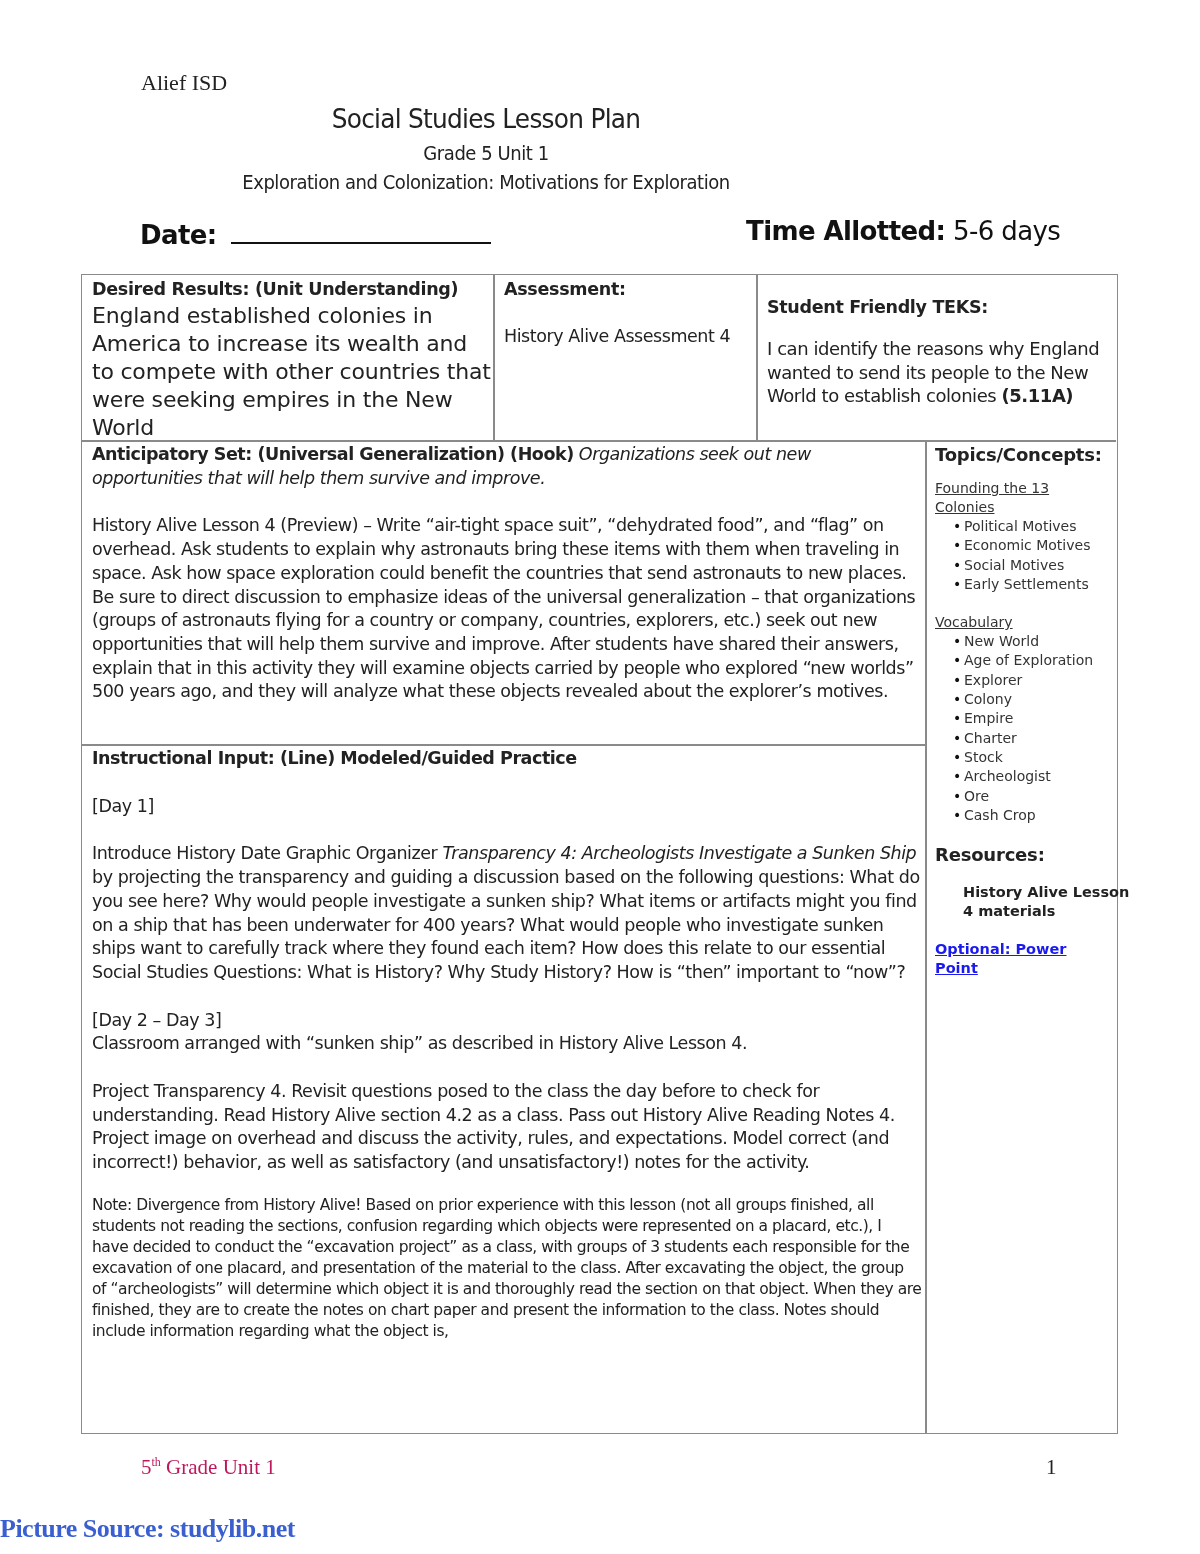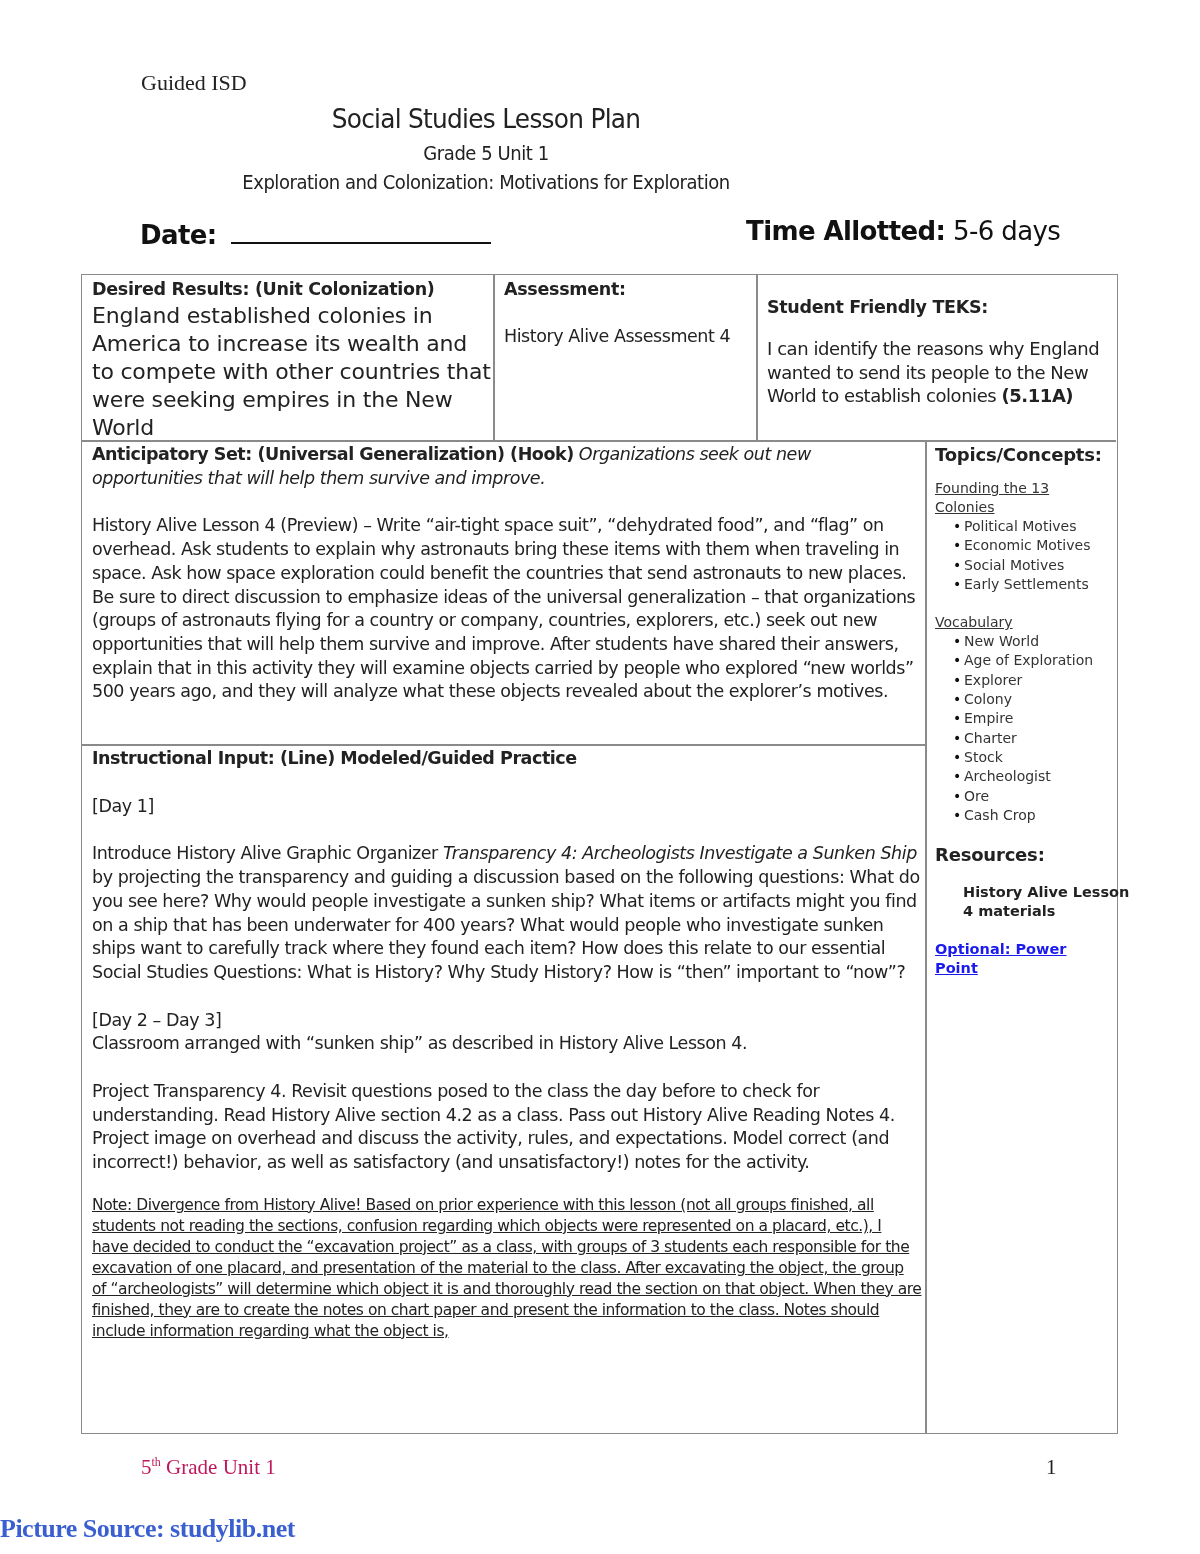--- a/index.html
+++ b/index.html
@@ -109,21 +109,20 @@
     }
     .big {
       font-size: 22px;
       line-height: 28px;
       letter-spacing: -0.2px;
     }
     .small-note {
       font-size: 15.5px;
       line-height: 21px;
       letter-spacing: -0.45px;
-      text-decoration: underline;
     }
     .side-hdr {
       font-weight: bold;
       font-size: 18px;
       letter-spacing: -0.2px;
     }
     .side-sub {
       font-size: 14px;
       text-decoration: underline;
       line-height: 19px;
@@ -191,21 +190,21 @@
       font-weight: bold;
       color: #3a5fd0;
       letter-spacing: -0.5px;
     }
     .para { margin: 0; }
     .gap { height: 24px; }
   </style>
 </head>
 <body>
 
-<div class="org">Guided ISD</div>
+<div class="org">Alief ISD</div>
 
 <div class="title-block">
   <div class="title">Social Studies Lesson Plan</div>
   <div class="subtitle">Grade 5 Unit 1</div>
   <div class="topic">Exploration and Colonization: Motivations for Exploration</div>
 </div>
 
 <div class="date-row">
   <span>Date:</span><span class="date-line"></span>
 </div>
@@ -217,21 +216,21 @@
 
 <div class="table-outer">
 
   <div class="vline" style="left:411px; top:0; height:165px;"></div>
   <div class="vline" style="left:674px; top:0; height:165px;"></div>
   <div class="hline" style="left:0; top:165px; width:1034px;"></div>
   <div class="vline" style="left:843px; top:165px; height:993px;"></div>
   <div class="hline" style="left:0; top:469px; width:843px;"></div>
 
   <div class="cell" style="left:10px; top:2px; width:400px;">
-    <div class="hdr">Desired Results: (Unit Colonization)</div>
+    <div class="hdr">Desired Results: (Unit Understanding)</div>
     <div class="big" style="margin-top:1px;">England established colonies in America to increase its wealth and to compete with other countries that were seeking empires in the New World</div>
   </div>
 
   <div class="cell" style="left:422px; top:2px; width:250px;">
     <div class="hdr">Assessment:</div>
     <div class="condensed" style="margin-top:24px;">History Alive Assessment 4</div>
   </div>
 
   <div class="cell" style="left:685px; top:20px; width:345px;">
     <div class="hdr">Student Friendly TEKS:</div>
@@ -249,21 +248,21 @@
     <div class="gap"></div>
     <p class="para condensed">History Alive Lesson 4 (Preview) – Write “air-tight space suit”, “dehydrated food”, and “flag” on overhead.  Ask students to explain why astronauts bring these items with them when traveling in space.  Ask how space exploration could benefit the countries that send astronauts to new places.  Be sure to direct discussion to emphasize ideas of the universal generalization – that organizations (groups of astronauts flying for a country or company, countries, explorers, etc.) seek out new opportunities that will help them survive and improve.  After students have shared their answers, explain that in this activity they will examine objects carried by people who explored “new worlds” 500 years ago, and they will analyze what these objects revealed about the explorer’s motives.</p>
   </div>
 
   <div class="cell" style="left:10px; top:472px; width:830px;">
     <div class="condensed"><b>Instructional Input: (Line) Modeled/Guided Practice</b></div>
     <div class="gap"></div>
     <div class="condensed">[Day 1]</div>
     <div class="gap"></div>
     <p class="para condensed">
-      <span>Introduce History Alive Graphic Organizer</span>
+      <span>Introduce History Date Graphic Organizer</span>
       <i>Transparency 4: Archeologists Investigate a Sunken Ship</i>
       <span>by projecting the transparency and guiding a discussion based on the following questions: What do you see here?  Why would people investigate a sunken ship?  What items or artifacts might you find on a ship that has been underwater for 400 years?  What would people who investigate sunken ships want to carefully track where they found each item?  How does this relate to our essential Social Studies Questions: What is History?  Why Study History?  How is “then” important to “now”?</span>
     </p>
     <div class="gap"></div>
     <div class="condensed">[Day 2 – Day 3]</div>
     <p class="para condensed">Classroom arranged with “sunken ship” as described in History Alive Lesson 4.</p>
     <div class="gap"></div>
     <p class="para condensed">Project Transparency 4.  Revisit questions posed to the class the day before to check for understanding.  Read History Alive section 4.2 as a class.  Pass out History Alive Reading Notes 4.  Project image on overhead and discuss the activity, rules, and expectations.  Model correct (and incorrect!) behavior, as well as satisfactory (and unsatisfactory!) notes for the activity.</p>
     <div class="gap" style="height:20px;"></div>
     <p class="para small-note">Note: Divergence from History Alive!  Based on prior experience with this lesson (not all groups finished, all students not reading the sections, confusion regarding which objects were represented on a placard, etc.), I have decided to conduct the “excavation project” as a class, with groups of 3 students each responsible for the excavation of one placard, and presentation of the material to the class.  After excavating the object, the group of “archeologists” will determine which object it is and thoroughly read the section on that object.  When they are finished, they are to create the notes on chart paper and present the information to the class.  Notes should include information regarding what the object is,</p>

